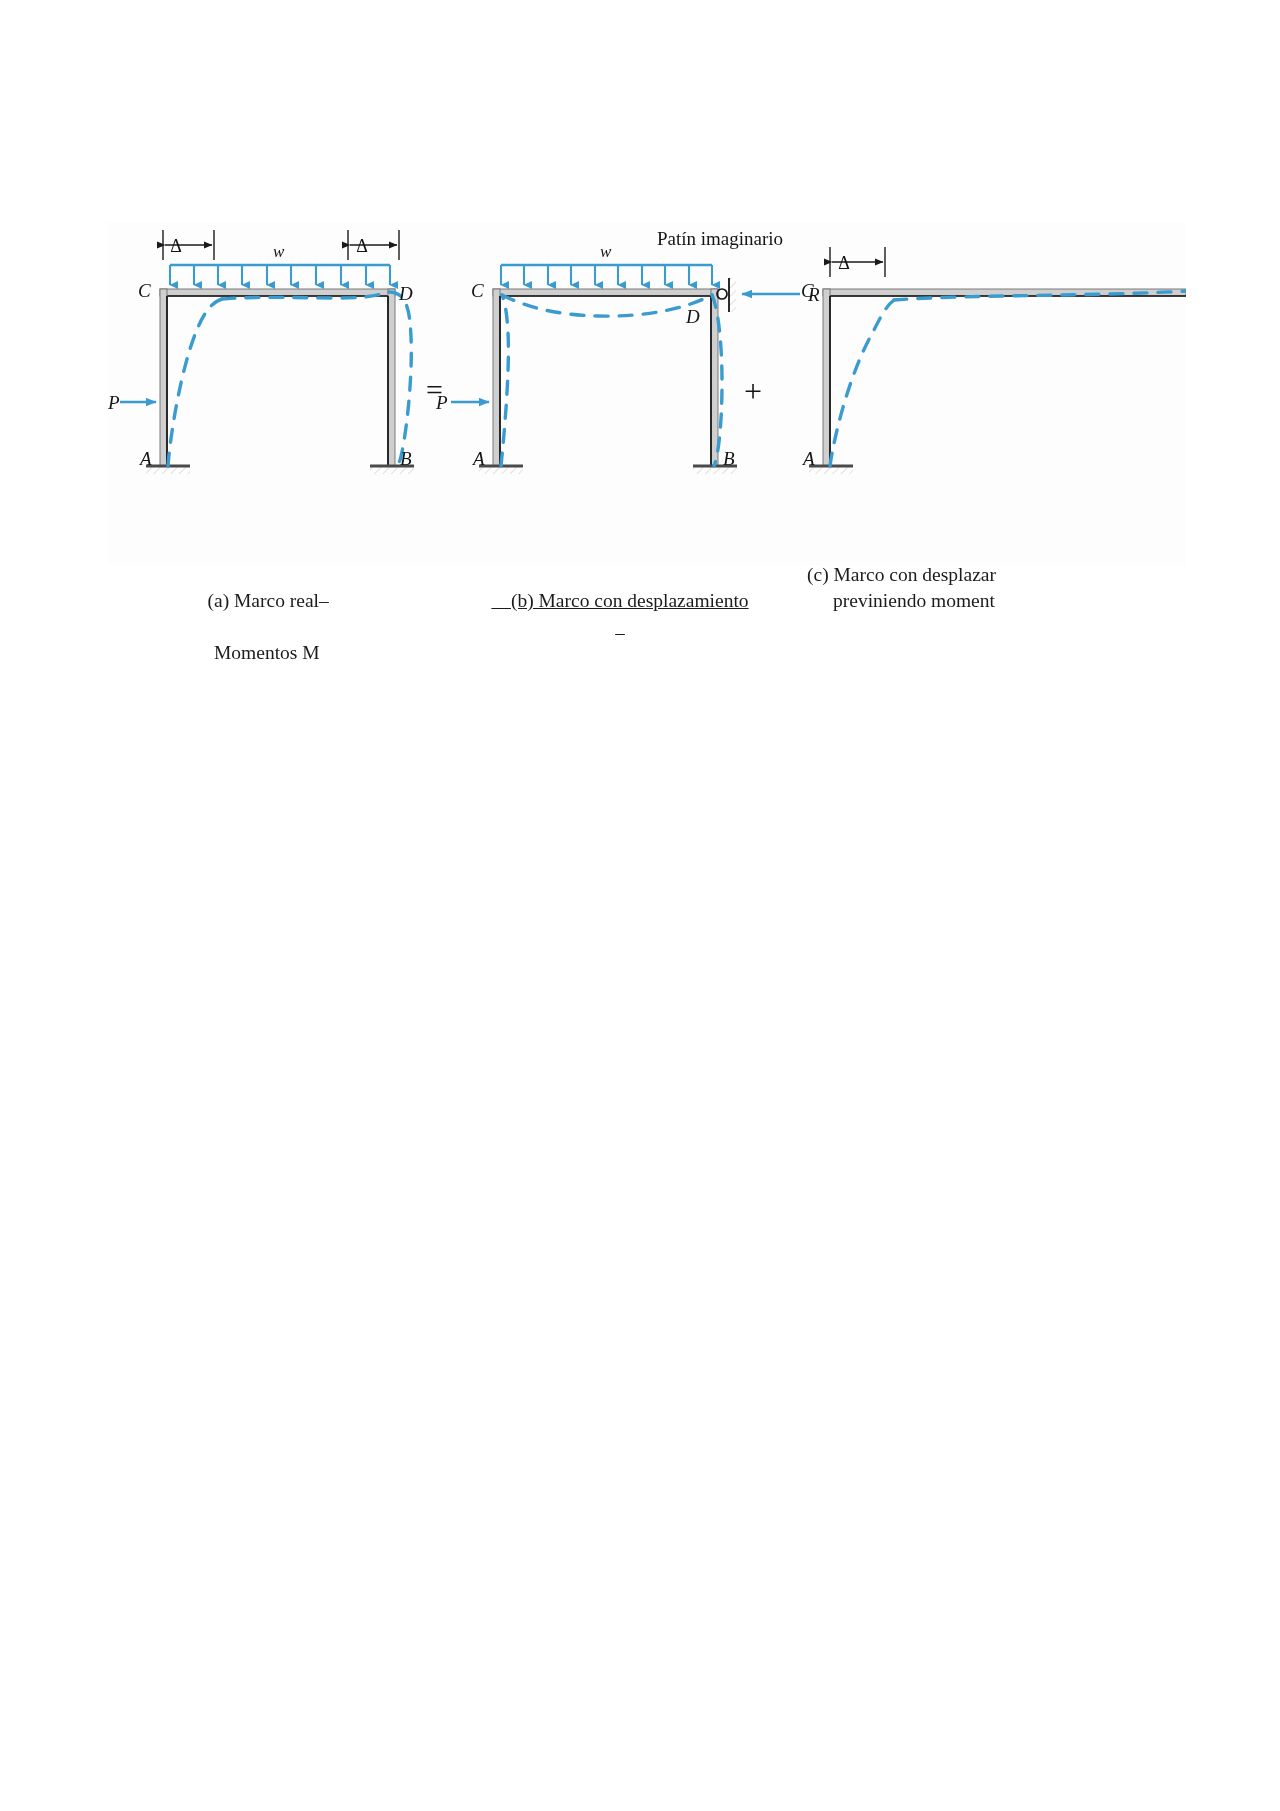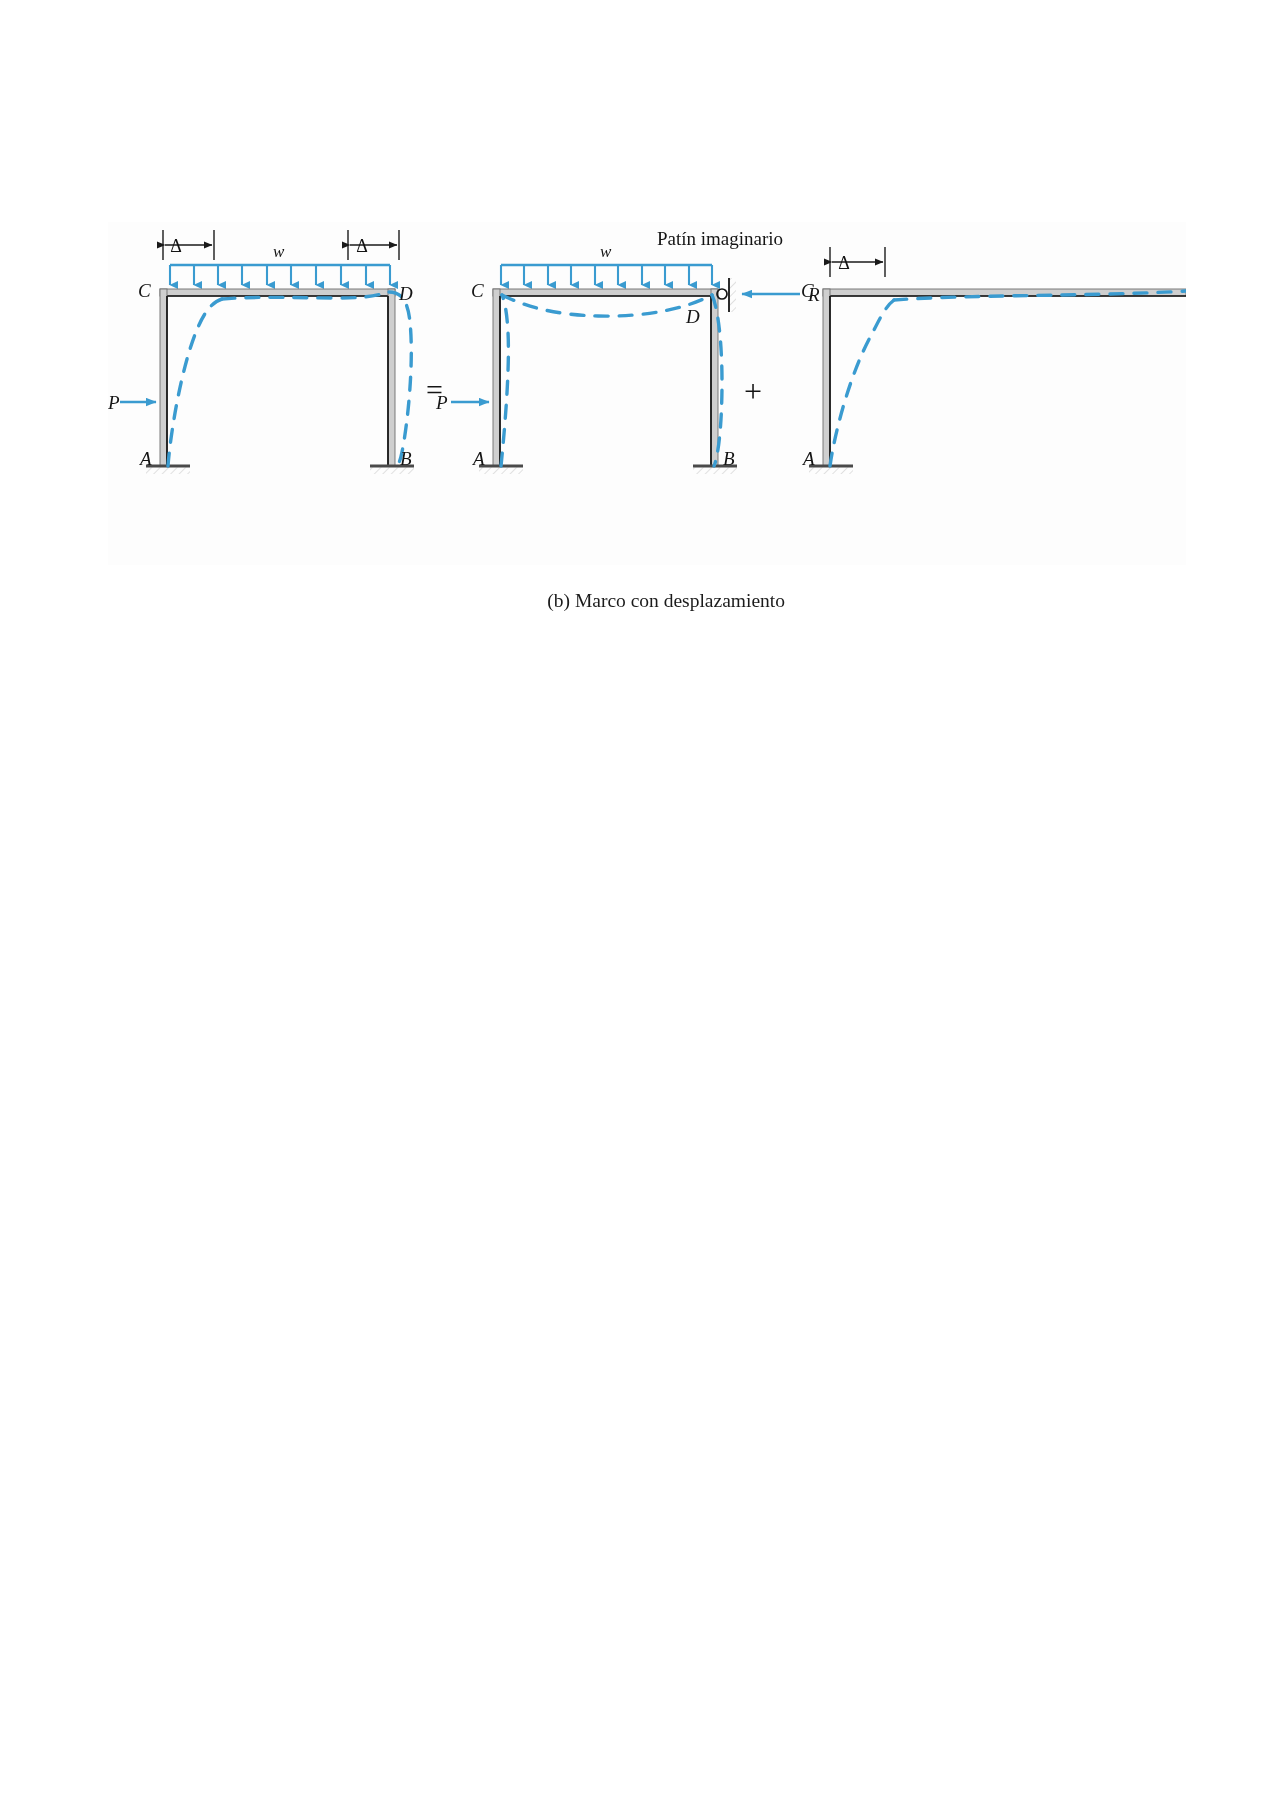--- a/index.html
+++ b/index.html
@@ -15,21 +15,21 @@
     background:#fdfdfd;overflow:hidden;
   }
   #figure-svg{position:absolute;left:0;top:0;}
   .cap{
     position:absolute;
     font-family:"Liberation Serif", serif;
     font-size:19.5px;line-height:26px;color:#1b1b1b;
     white-space:pre;
   }
   #caption-a{left:188px;top:562px;width:260px;text-align:left;}
-  #caption-b{left:455px;top:562px;width:330px;text-align:right;}
+  #caption-b{left:455px;top:562px;width:330px;text-align:center;text-decoration:underline;}
   #caption-c{left:807px;top:562px;width:270px;text-align:left;overflow:hidden;
              white-space:nowrap;}
   .cap .l2{display:block;padding-left:26px;}
   .sub{font-size:13px;vertical-align:-0.32em;font-style:italic;}
   .ital{font-style:italic;}
   #caption-clip{position:absolute;left:807px;top:556px;width:379px;height:64px;overflow:hidden;}
   #caption-c{position:absolute;left:0;top:6px;width:460px;}
 </style>
 </head>
 <body>
@@ -217,19 +217,29 @@
         </g>
 
         <text x="693" y="75" font-family="Liberation Serif, serif" font-size="19" font-style="italic" fill="#141414">C</text>
         <text x="695" y="243" font-family="Liberation Serif, serif" font-size="19" font-style="italic" fill="#141414">A</text>
         <text x="736" y="47" font-family="Liberation Serif, serif" font-size="18" fill="#141414" text-anchor="middle">Δ</text>
       </g>
 
     </svg>
   </div>
 
+  <div class="cap" id="caption-a">
+    <span>(a) Marco real–</span>
+    <span class="l2">Momentos M</span>
+  </div>
 
   <div class="cap" id="caption-b">
     <span>(b) Marco con desplazamiento</span>
   </div>
 
+  <div id="caption-clip">
+    <div class="cap" id="caption-c">
+      <span>(c) Marco con desplazar</span>
+      <span class="l2">previniendo moment</span>
+    </div>
+  </div>
 
 </div>
 
 </body></html>

